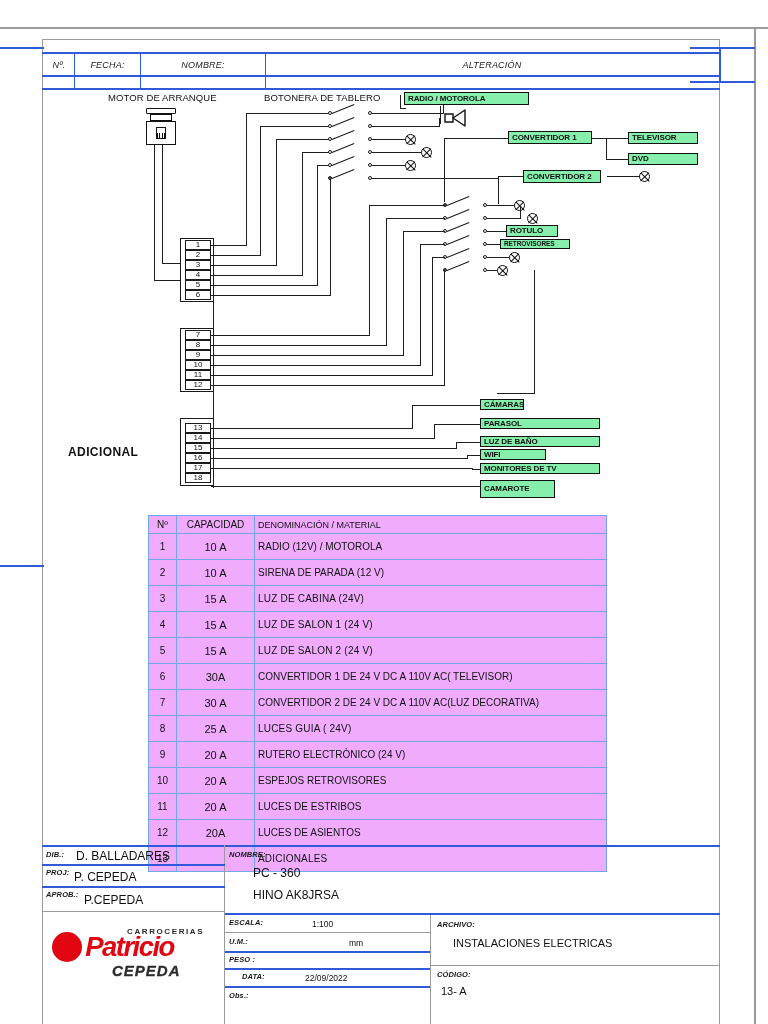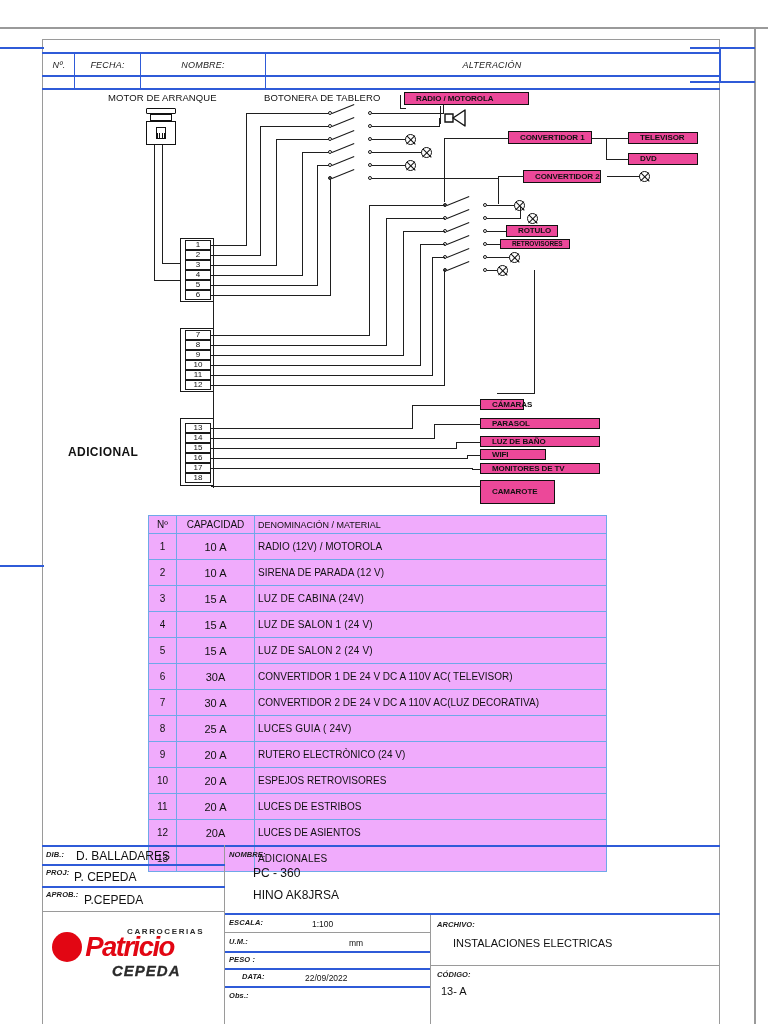--- a/index.html
+++ b/index.html
@@ -38,27 +38,27 @@
   .diag-label {
     position: absolute;
     font-size: 9.5px;
     color: #111;
     white-space: nowrap;
     letter-spacing: .1px;
   }
   .box-label {
     position: absolute;
     border: 1.4px solid #111;
-    background: #ec4899;
+    background: #86efac;
     font-size: 8px;
     font-weight: bold;
     color: #111;
     display: flex;
     align-items: center;
-    padding-left: 11px;
+    padding-left: 3px;
     letter-spacing: -0.1px;
     white-space: nowrap;
     line-height: 1;
   }
   .box-label.tiny { font-size: 6.5px; }
   .adicional-lbl {
     position: absolute;
     font-size: 12px;
     font-weight: bold;
     color: #111;
@@ -430,21 +430,21 @@
   <div class="wire-h" style="left:432px;top:257px;width:13px;"></div>
 
   <div class="wire-h" style="left:211px;top:385px;width:234px;"></div>
   <div class="wire-v" style="left:444px;top:270px;height:116px;"></div>
 
   <div class="box-label" style="left:480px;top:399px;width:44px;height:11px;">CÁMARAS</div>
   <div class="box-label" style="left:480px;top:418px;width:120px;height:11px;">PARASOL</div>
   <div class="box-label" style="left:480px;top:436px;width:120px;height:11px;">LUZ DE BAÑO</div>
   <div class="box-label" style="left:480px;top:449px;width:66px;height:11px;">WIFI</div>
   <div class="box-label" style="left:480px;top:463px;width:120px;height:11px;">MONITORES DE TV</div>
-  <div class="box-label" style="left:480px;top:480px;width:75px;height:24px;">CAMAROTE</div>
+  <div class="box-label" style="left:480px;top:480px;width:75px;height:18px;">CAMAROTE</div>
 
   <div class="wire-v" style="left:534px;top:270px;height:124px;"></div>
   <div class="wire-h" style="left:497px;top:393px;width:38px;"></div>
 
   <div class="wire-h" style="left:211px;top:428px;width:202px;"></div>
   <div class="wire-v" style="left:412px;top:405px;height:24px;"></div>
   <div class="wire-h" style="left:412px;top:405px;width:69px;"></div>
 
   <div class="wire-h" style="left:211px;top:438px;width:224px;"></div>
   <div class="wire-v" style="left:434px;top:424px;height:15px;"></div>

